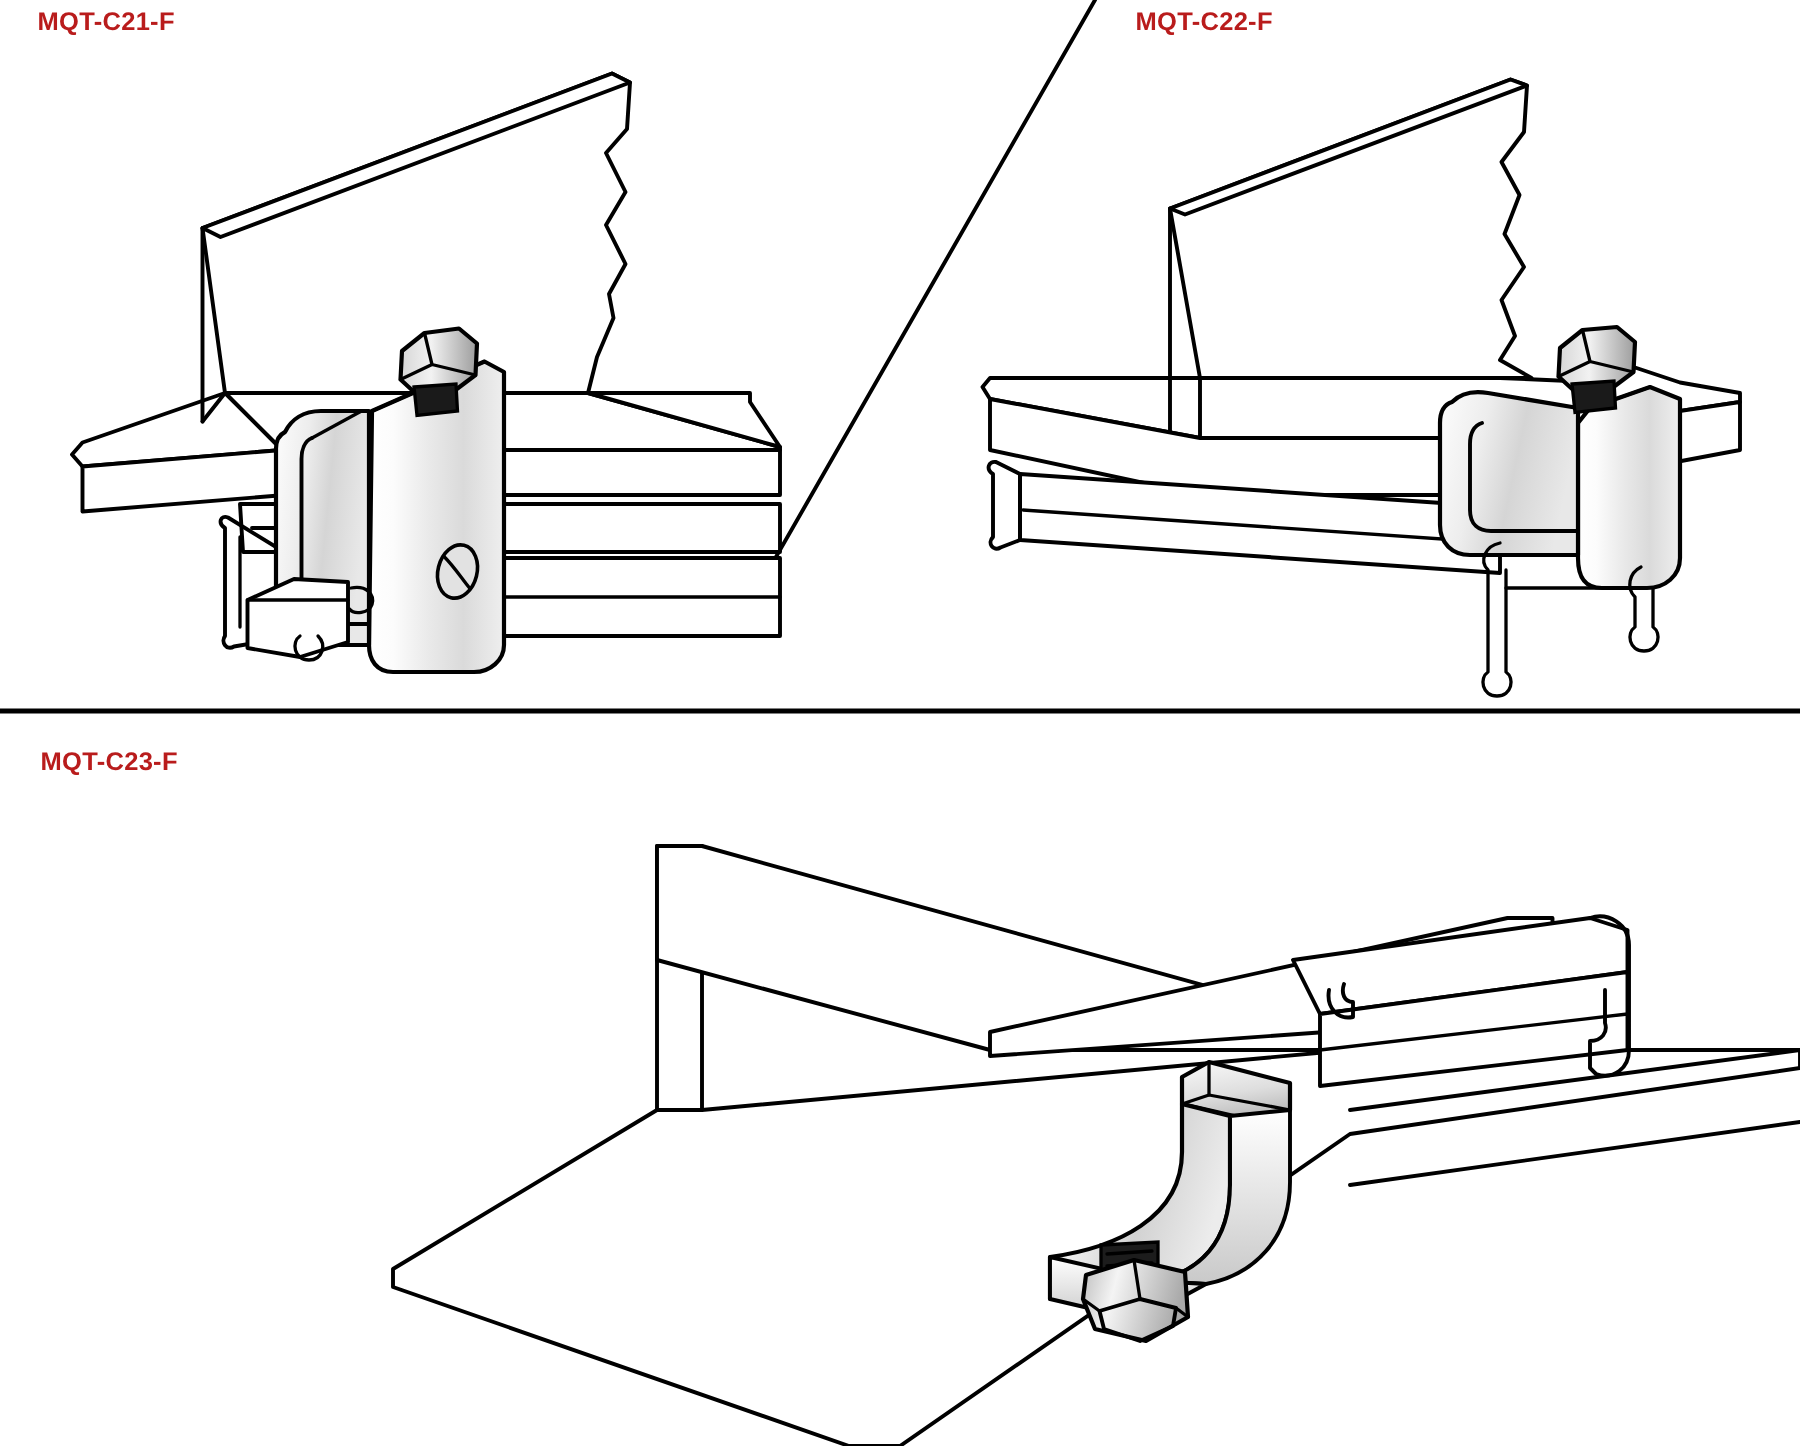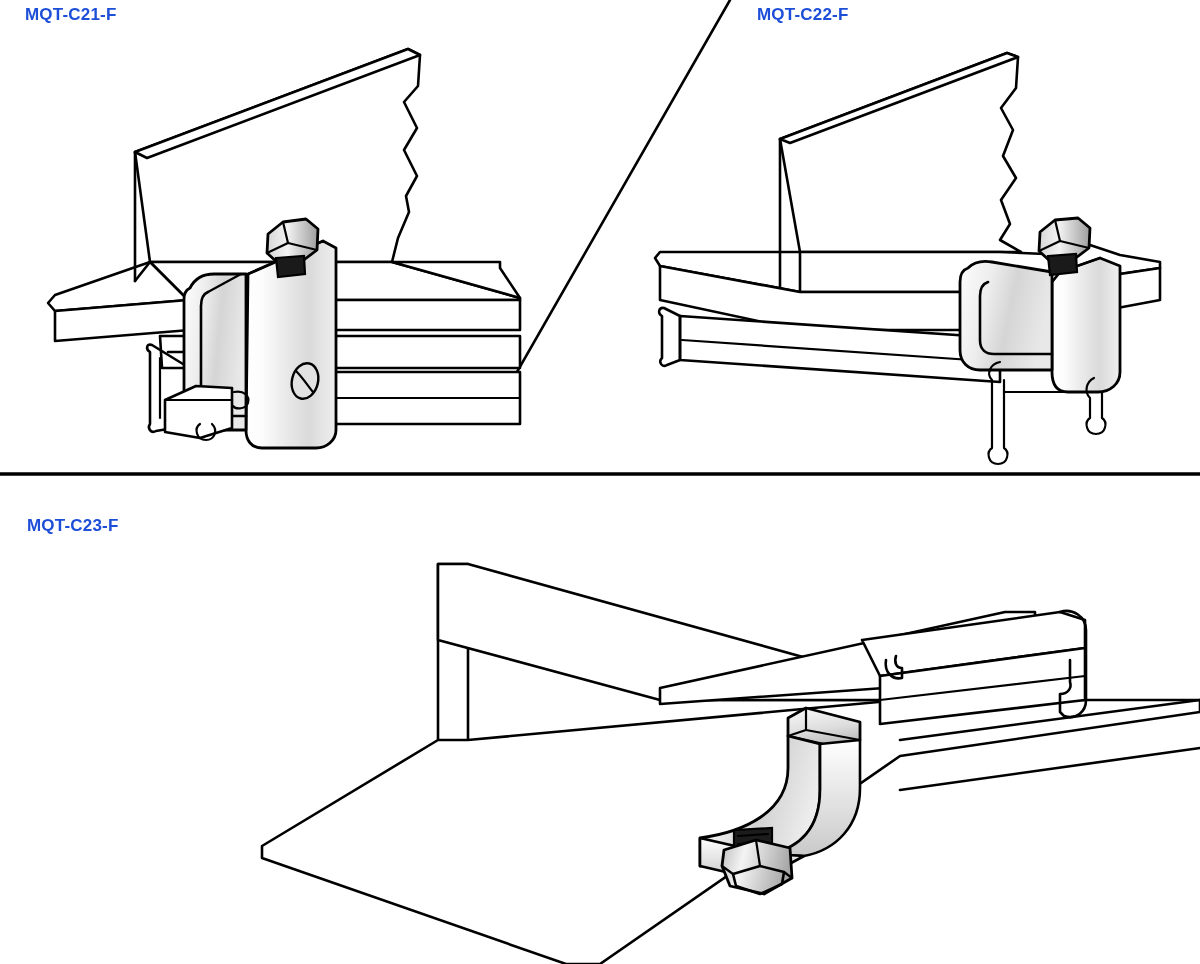--- a/index.html
+++ b/index.html
@@ -1,23 +1,23 @@
 <!DOCTYPE html>
 <html><head>
 <meta charset="utf-8">
 <style>
   html,body{margin:0;padding:0;background:#ffffff;}
   body{width:1200px;height:964px;position:relative;overflow:hidden;
        font-family:"Liberation Sans","DejaVu Sans",sans-serif;}
   .stage{position:absolute;inset:0;width:1200px;height:964px;}
   .label{position:absolute;font-weight:bold;font-size:17px;letter-spacing:.2px;
-         color:#1d4ed8;white-space:nowrap;}
+         color:#b91c1c;white-space:nowrap;}
   #lbl1{left:25px;top:5px;}
   #lbl2{left:757px;top:5px;text-align:center;}
-  #lbl3{left:27px;top:516px;}
+  #lbl3{left:27px;top:498px;}
   svg{position:absolute;left:0;top:0;}
   .ln{fill:none;stroke:#000;stroke-width:2.6;stroke-linejoin:round;stroke-linecap:round;}
   .ln-thin{fill:none;stroke:#000;stroke-width:2.2;stroke-linejoin:round;stroke-linecap:round;}
   .face-w{fill:#ffffff;stroke:#000;stroke-width:2.6;stroke-linejoin:round;stroke-linecap:round;}
   .divider{stroke:#000;stroke-width:3.4;}
   .diag{stroke:#000;stroke-width:2.6;stroke-linecap:round;}
 </style>
 </head>
 <body>
 

